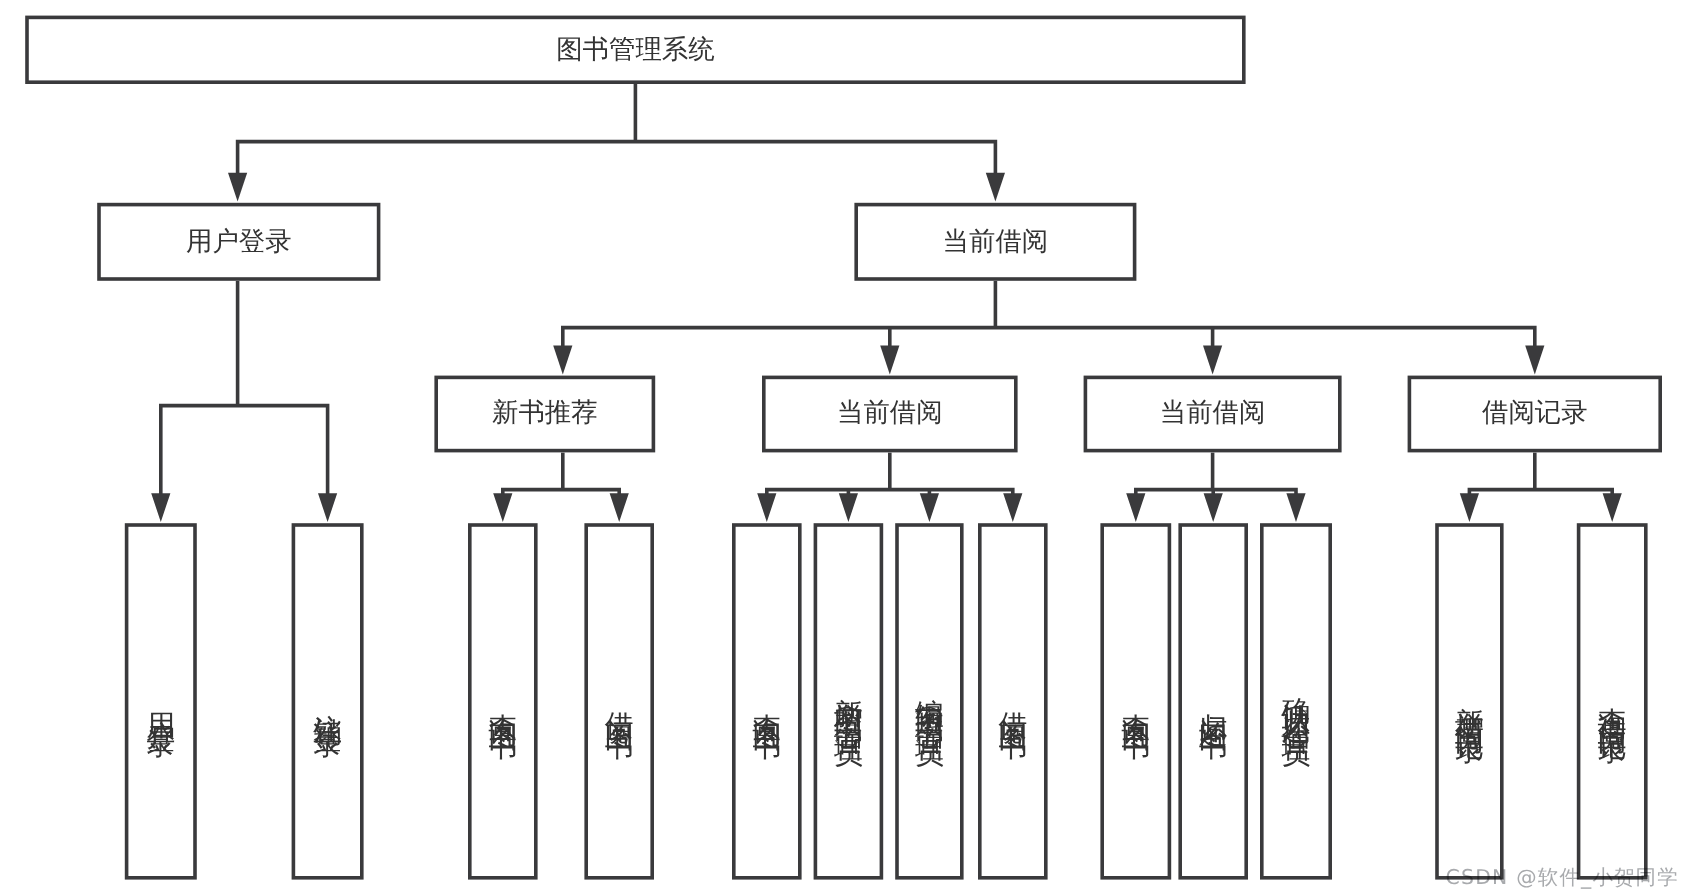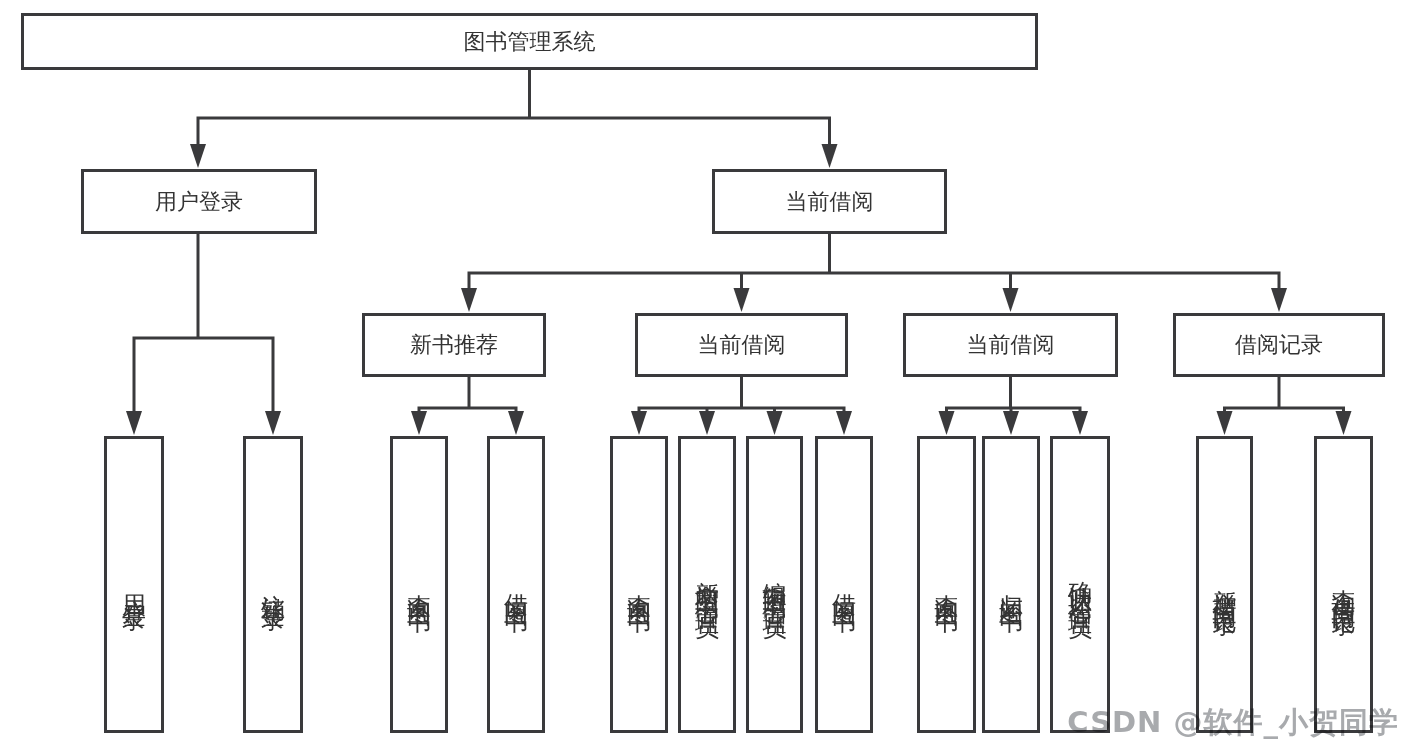--- a/index.html
+++ b/index.html
@@ -34,27 +34,26 @@
   .leaf{
     writing-mode:vertical-rl;
     font-size:24px;
     letter-spacing:5px;
     white-space:normal;
     text-align:center;
   }
   .watermark{
     position:absolute;
     right:6px;bottom:4px;
-    font-size:29px;
+    font-size:17px;
     color:var(--wm);
     letter-spacing:1px;
     mix-blend-mode:multiply;
     z-index:10;
     white-space:nowrap;
-    font-weight:bold;
   }
 </style>
 </head>
 <body>
 
 <div class="canvas">
 
   <svg class="connectors" viewBox="0 0 1405 747" xmlns="http://www.w3.org/2000/svg" aria-hidden="true">
     <g stroke="#3a3a3c" stroke-width="3" fill="none">
 

